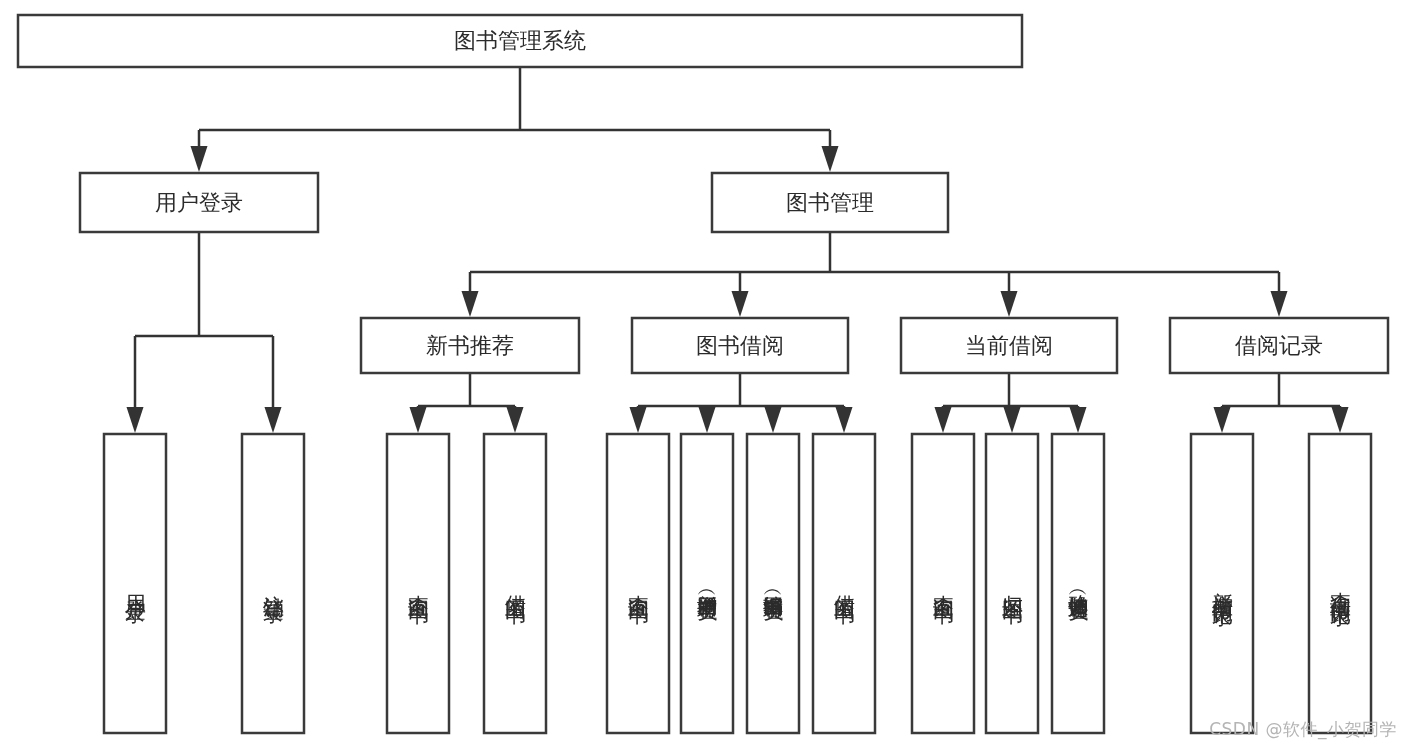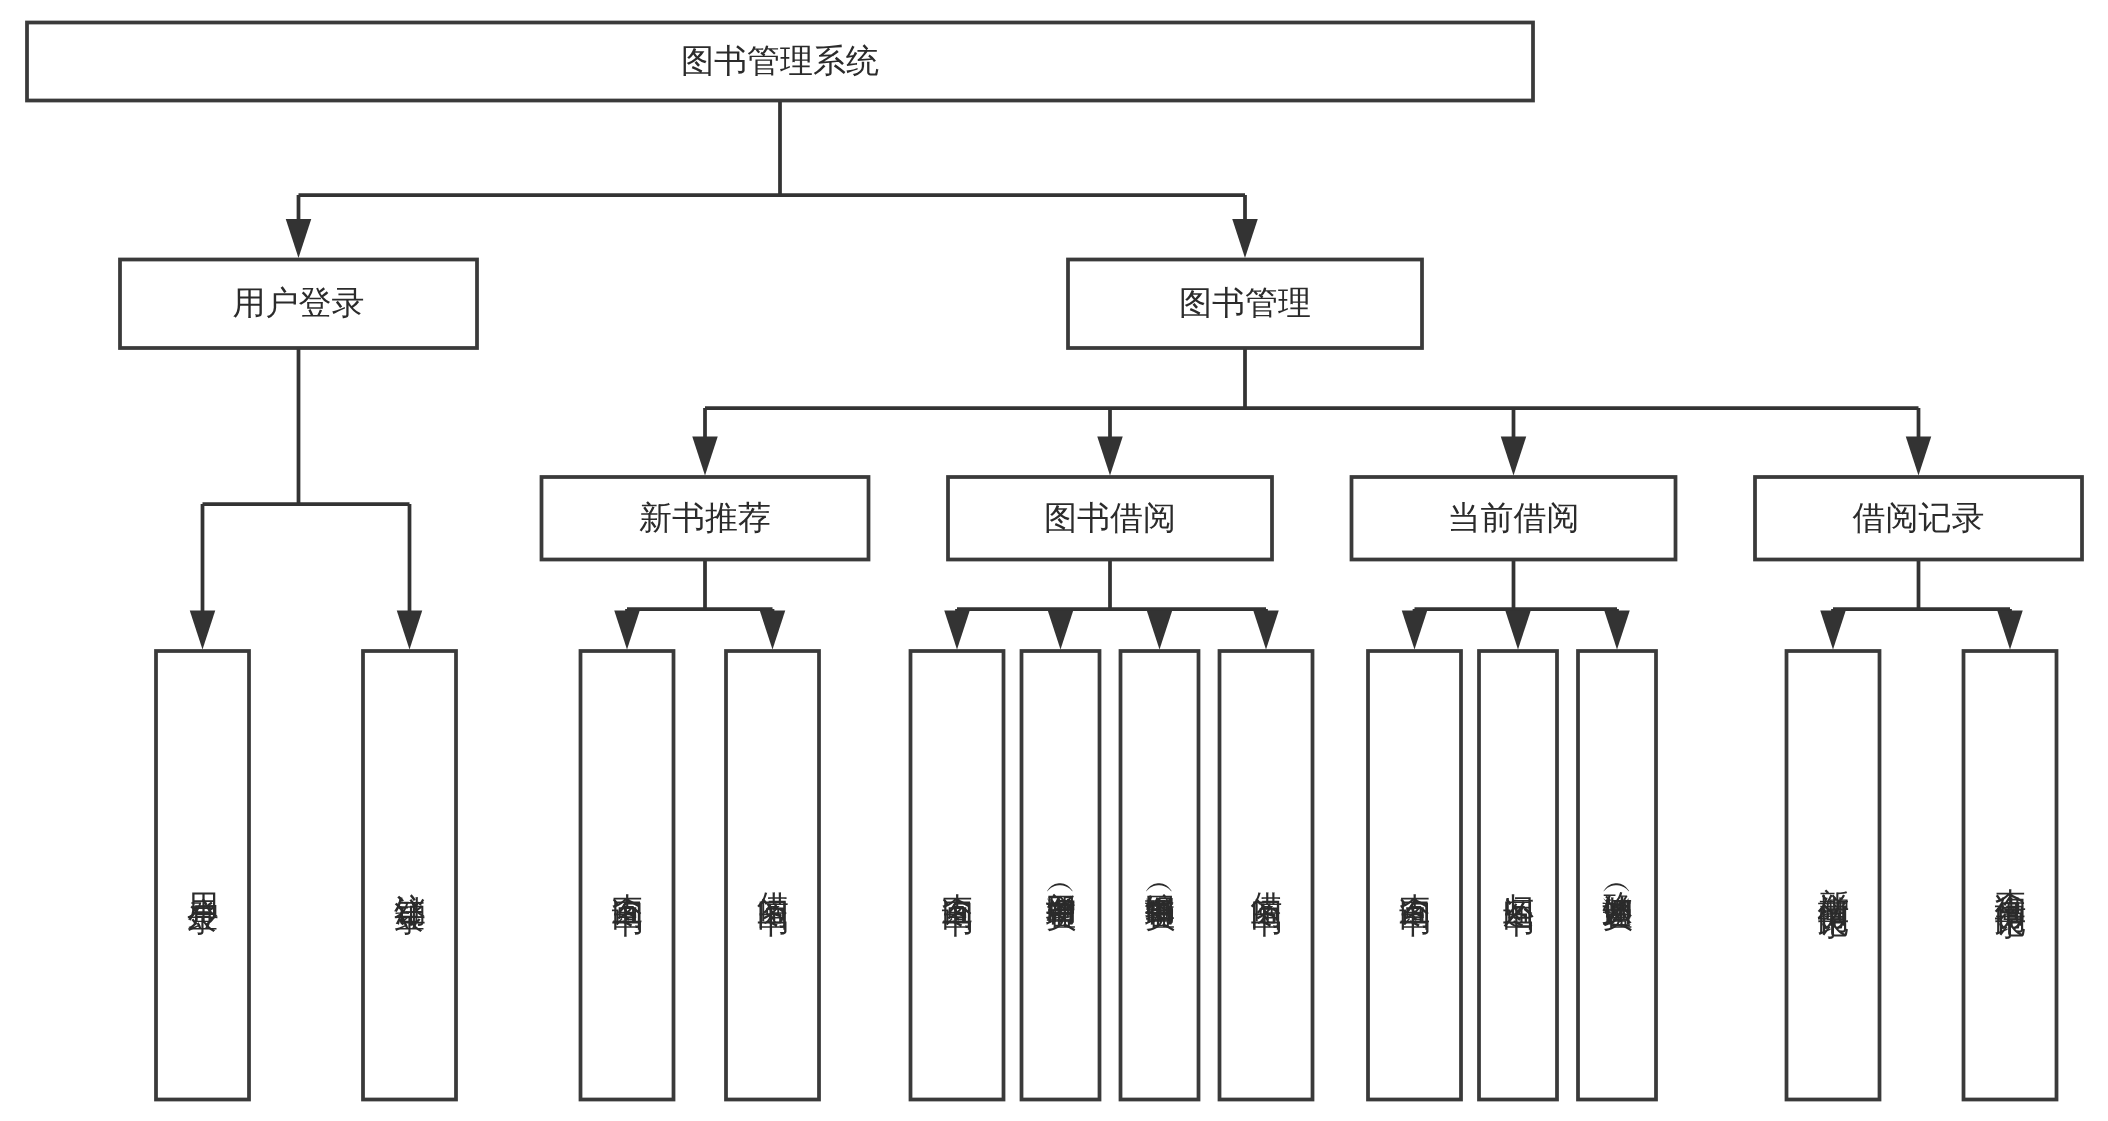--- a/index.html
+++ b/index.html
@@ -223,13 +223,14 @@
       <div class="vlabel-wrap" style="left: 1052px; top: 434px; width: 52px; height: 299px;">
         <span class="vlabel" style="font-size: 20px; letter-spacing: 1px;">确认归还（管理员）</span>
       </div>
       <div class="vlabel-wrap" style="left: 1191px; top: 434px; width: 62px; height: 299px;">
         <span class="vlabel">新增借阅记录</span>
       </div>
       <div class="vlabel-wrap" style="left: 1309px; top: 434px; width: 62px; height: 299px;">
         <span class="vlabel">查询借阅记录</span>
       </div>
     </div>
+  <div id="watermark">CSDN @软件_小贺同学</div>
 </div>
 
 </body></html>

